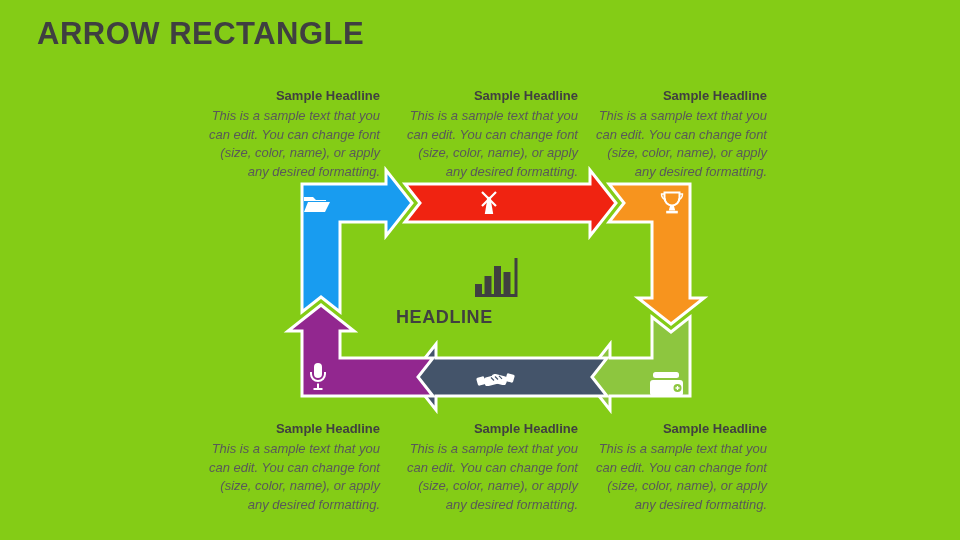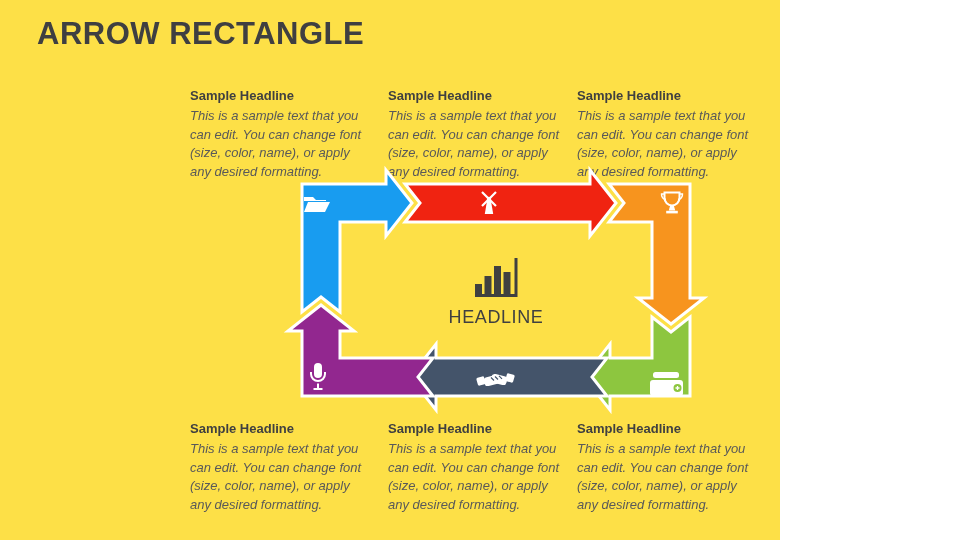--- a/index.html
+++ b/index.html
@@ -1,22 +1,22 @@
 <!DOCTYPE html>
 <html><head>
 <meta charset="utf-8">
 <style>
   * { margin: 0; padding: 0; box-sizing: border-box; }
   html, body { background: #ffffff; }
   body { font-family: "Liberation Sans", sans-serif; }
   .slide {
     position: relative;
-    width: 780px;
+    width: 960px;
     height: 540px;
-    background: #fde047;
+    background: #84cc16;
     overflow: hidden;
   }
   .slide-title {
     position: absolute;
     left: 37px;
     top: 16px;
     font-size: 31px;
     font-weight: 700;
     letter-spacing: 0.5px;
     color: #3f3f41;
@@ -24,21 +24,21 @@
   .diagram-svg {
     position: absolute;
     left: 0;
     top: 0;
     width: 960px;
     height: 540px;
   }
   .text-block {
     position: absolute;
     width: 190px;
-    text-align: left;
+    text-align: right;
   }
   .tb-title {
     font-size: 13px;
     font-weight: 700;
     color: #404040;
     margin-bottom: 4px;
   }
   .tb-line {
     font-size: 13px;
     font-style: italic;
@@ -50,23 +50,23 @@
   .block-top-center    { left: 388px; top: 88px;  }
   .block-top-right     { left: 577px; top: 88px;  }
   .block-bottom-left   { left: 190px; top: 421px; }
   .block-bottom-center { left: 388px; top: 421px; }
   .block-bottom-right  { left: 577px; top: 421px; }
   .center-headline {
     position: absolute;
     left: 396px;
     top: 307px;
     width: 200px;
-    text-align: center;
+    text-align: left;
     font-size: 18px;
-    font-weight: 400;
+    font-weight: 700;
     letter-spacing: 0.6px;
     color: #404040;
   }
   .arrow-poly {
     stroke: #ffffff;
     stroke-width: 3;
     stroke-linejoin: miter;
     stroke-miterlimit: 12;
   }
 </style>

